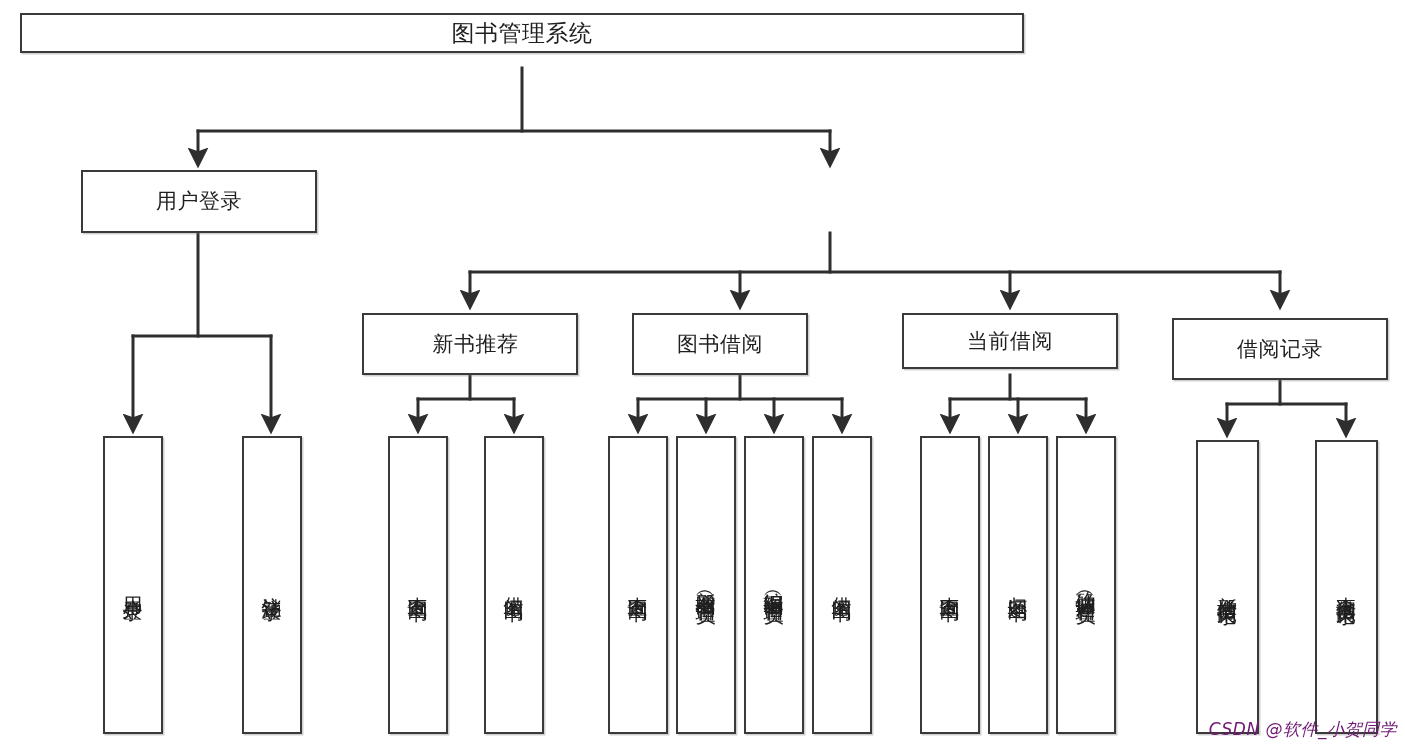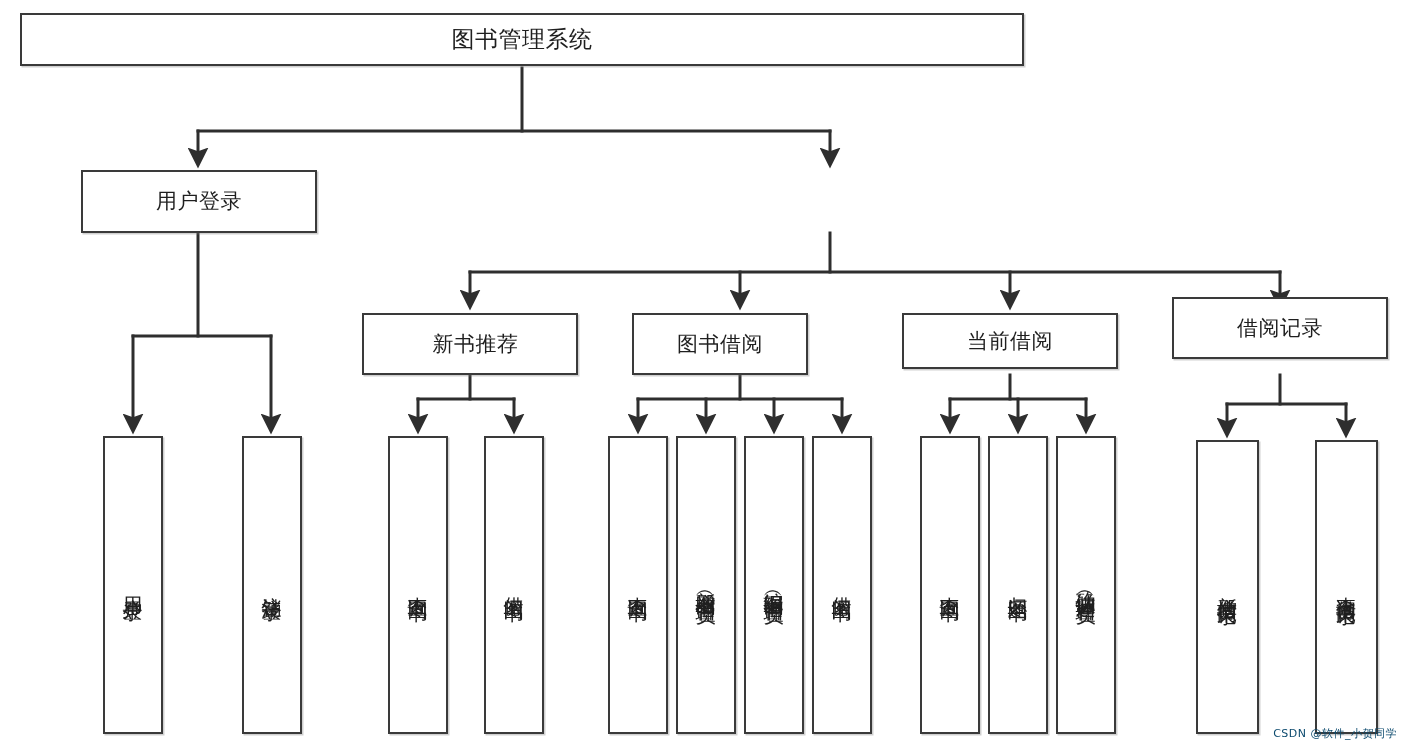--- a/index.html
+++ b/index.html
@@ -49,25 +49,26 @@
     font-size: 20px;
     letter-spacing: 2px;
     line-height: 1;
     max-height: 100%;
   }
   #root-node .node-label { font-size: 23px; }
   #watermark {
     position: absolute;
     right: 8px;
     bottom: 6px;
-    font-size: 11px;
-    color: #0c4a6e;
+    font-size: 17px;
+    color: #701a75;
     letter-spacing: 0.5px;
     user-select: none;
     white-space: nowrap;
+    font-style: italic;
   }
 </style>
 </head>
 <body>
 
 <div id="diagram-root">
 
   <svg class="diagram" viewBox="0 0 1405 747">
     <defs>
       <marker id="arrow" viewBox="0 0 12 12" refX="6" refY="6" markerWidth="7" markerHeight="7" orient="auto-start-reverse">
@@ -111,38 +112,38 @@
       <path d="M 1018 399 L 1018 424" marker-end="url(#arrow)"></path>
       <path d="M 1086 399 L 1086 424" marker-end="url(#arrow)"></path>
 
       <path d="M 1280 375 L 1280 404"></path>
       <path d="M 1227 404 L 1346 404"></path>
       <path d="M 1227 404 L 1227 428" marker-end="url(#arrow)"></path>
       <path d="M 1346 404 L 1346 428" marker-end="url(#arrow)"></path>
     </g>
   </svg>
 
-  <div class="node-box" id="root-node" style="left:20px; top:13px; width:1004px; height:53px;">
+  <div class="node-box" id="root-node" style="left:20px; top:13px; width:1004px; height:40px;">
     <span class="node-label">图书管理系统</span>
   </div>
 
   <div class="node-box" style="left:81px; top:170px; width:236px; height:63px;">
     <span class="node-label">用户登录</span>
   </div>
 
   <div class="node-box" style="left:362px; top:313px; width:216px; height:62px;padding-left:11px;">
     <span class="node-label">新书推荐</span>
   </div>
   <div class="node-box" style="left:632px; top:313px; width:176px; height:62px;">
     <span class="node-label">图书借阅</span>
   </div>
   <div class="node-box" style="left:902px; top:313px; width:216px; height:56px;">
     <span class="node-label">当前借阅</span>
   </div>
-  <div class="node-box" style="left:1172px; top:297px; width:216px; height:62px;">
+  <div class="node-box" style="left:1172px; top:318px; width:216px; height:62px;">
     <span class="node-label">借阅记录</span>
   </div>
 
   <div class="node-box vertical" style="left:103px; top:436px; width:60px; height:298px;">
     <span class="node-label">用户登录</span>
   </div>
   <div class="node-box vertical" style="left:242px; top:436px; width:60px; height:298px;">
     <span class="node-label">注销登录</span>
   </div>
 

